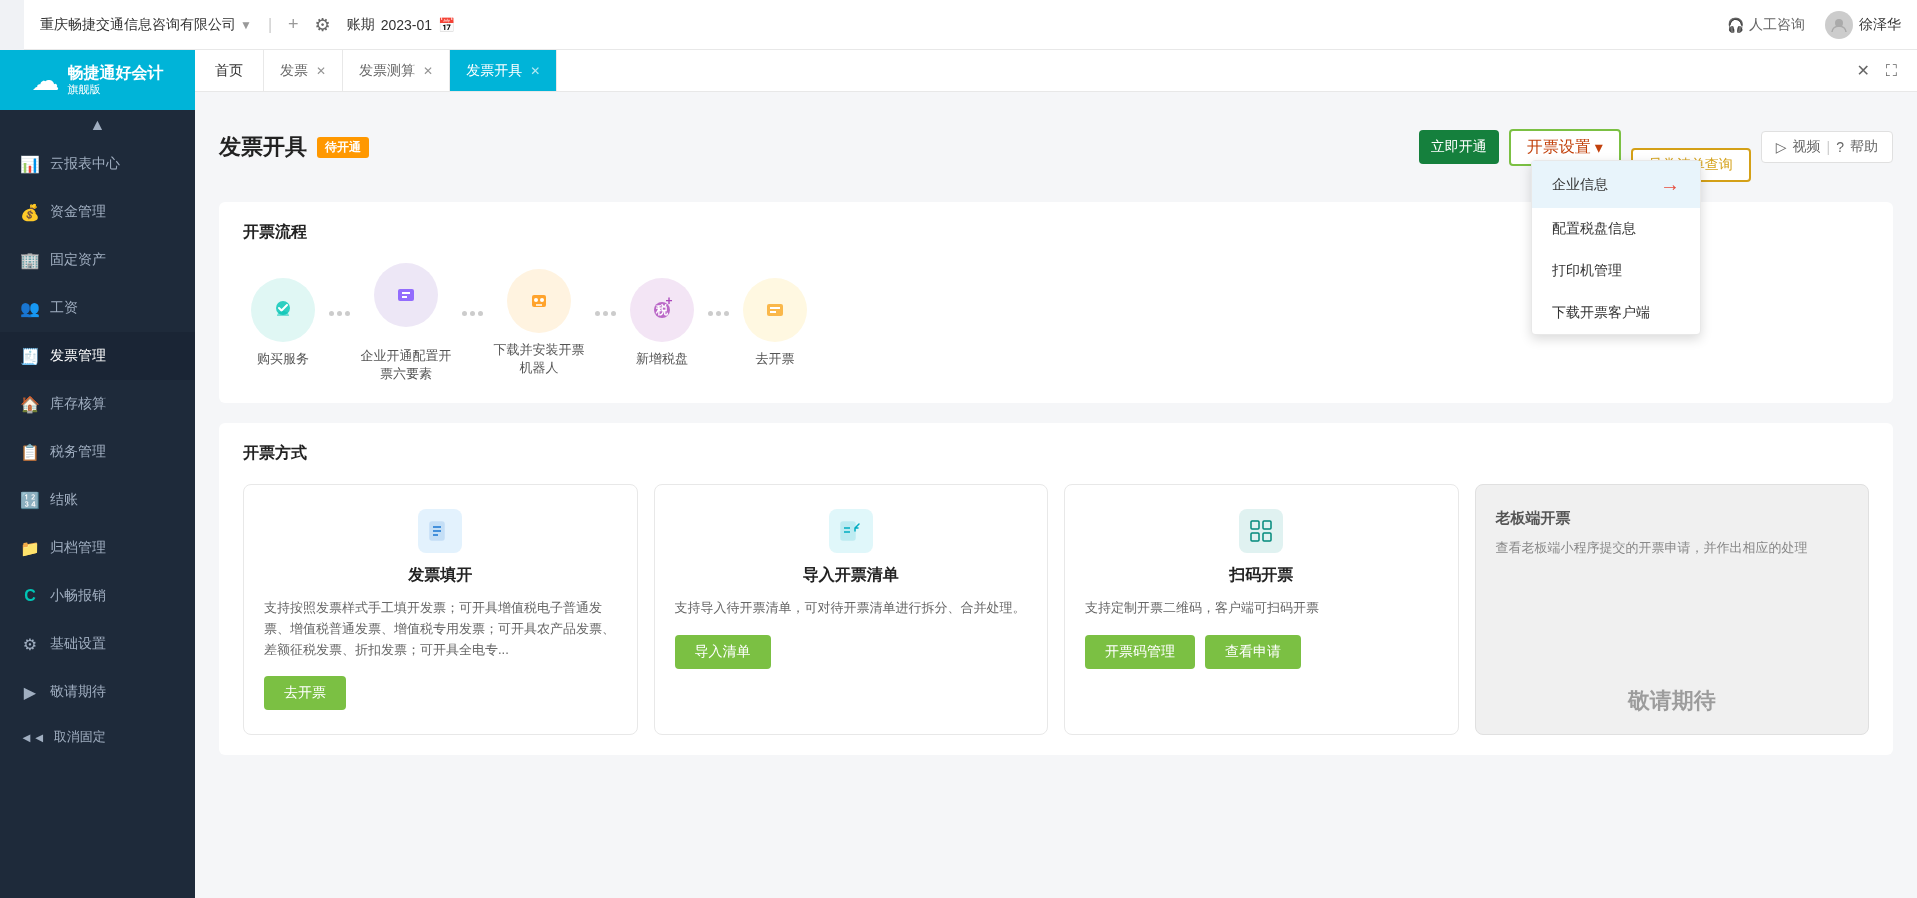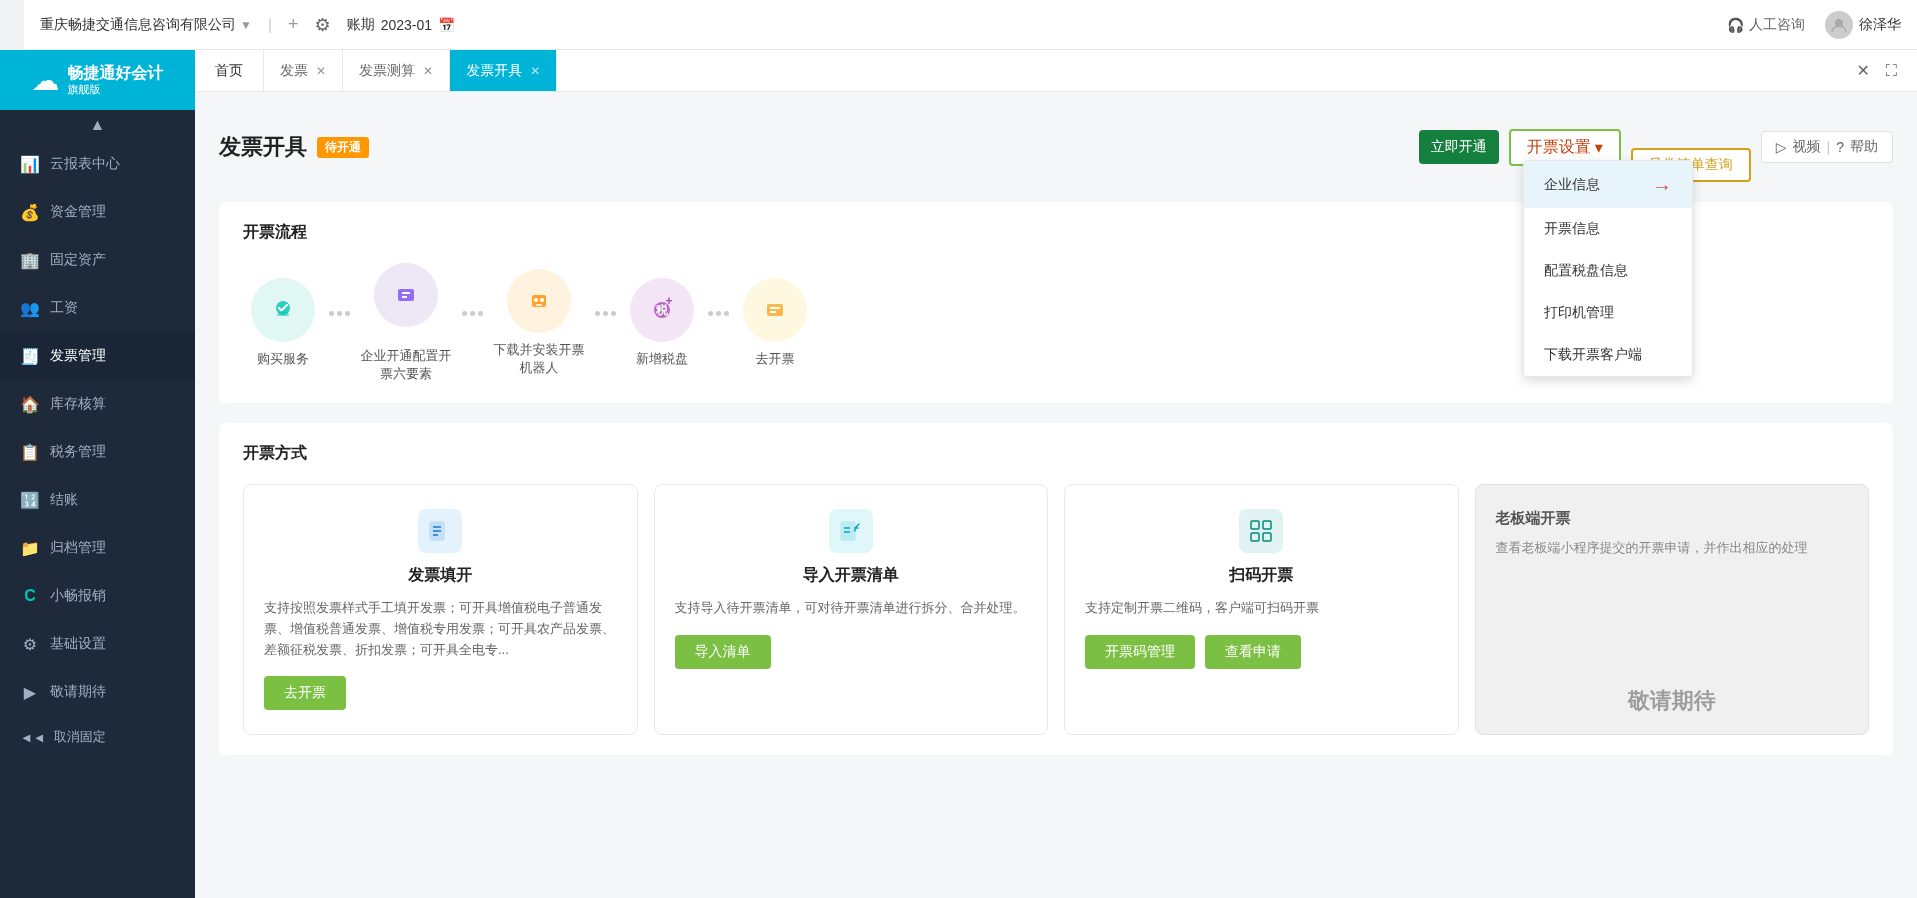--- a/index.html
+++ b/index.html
@@ -220,27 +220,24 @@
           </button>
           <button class="btn-outline-yellow">异常清单查询</button>
           <button class="btn-video">
             <span>▷</span>
             <span>视频</span>
             <span style="color:#ccc;">|</span>
             <span>?</span>
             <span>帮助</span>
           </button>
 
-          <div class="dropdown-menu" style="top: 44px; right: 200px; min-width: 170px;">
+          <div class="dropdown-menu" style="top: 44px; right: 192px; min-width: 170px;">
             <div class="dropdown-item highlighted" style="display:flex;align-items:center;justify-content:space-between;">
               <span>企业信息</span>
               <span style="color:#e74c3c;font-size:20px;">→</span>
-            </div>
-            <div class="dropdown-item">
-              <span>开票信息</span>
             </div>
             <div class="dropdown-item">
               <span>配置税盘信息</span>
             </div>
             <div class="dropdown-item">
               <span>打印机管理</span>
             </div>
             <div class="dropdown-item">
               <span>下载开票客户端</span>
             </div>

